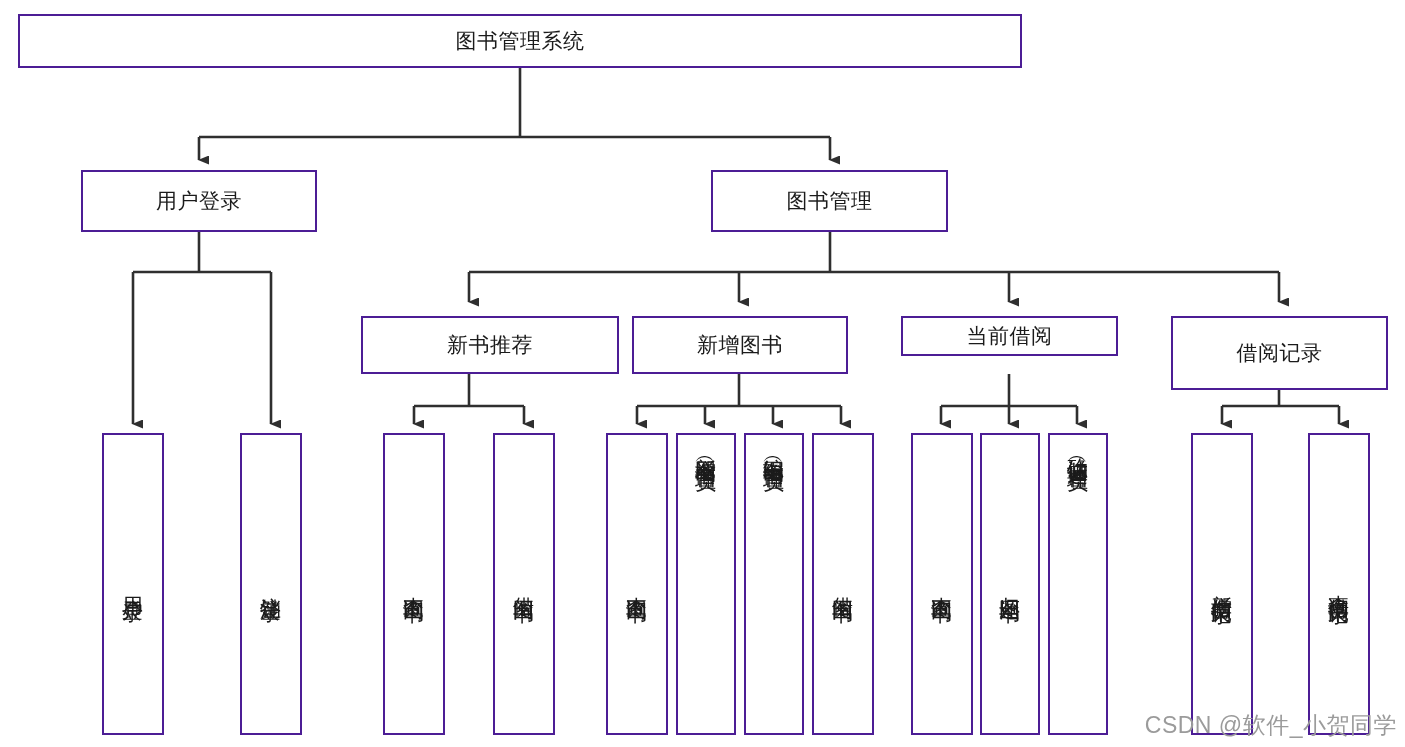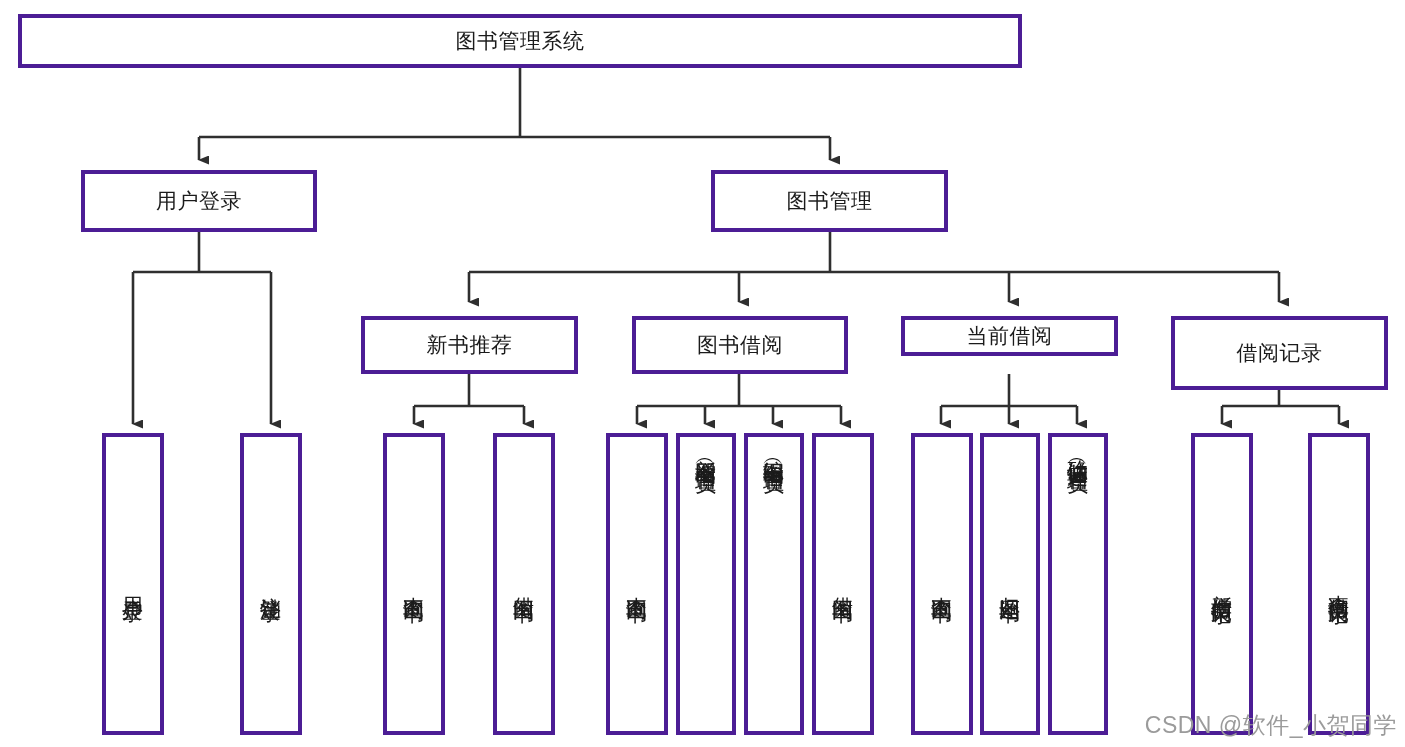--- a/index.html
+++ b/index.html
@@ -26,21 +26,21 @@
     left: 0;
     top: 0;
     width: 1405px;
     height: 747px;
     pointer-events: none;
   }
   .node {
     position: absolute;
     box-sizing: border-box;
     background: #ffffff;
-    border: 4px solid #4c1d95;
+    border: 2px solid #4c1d95;
     display: flex;
     align-items: center;
     justify-content: center;
     color: #1b1b1b;
   }
   .node .label {
     font-size: 21px;
     line-height: 1.12;
     letter-spacing: 0.5px;
     white-space: nowrap;
@@ -135,26 +135,26 @@
   </div>
 
   <div class="node" style="left:81px; top:170px; width:236px; height:62px;">
     <span class="label">用户登录</span>
   </div>
 
   <div class="node" style="left:711px; top:170px; width:237px; height:62px;">
     <span class="label">图书管理</span>
   </div>
 
-  <div class="node" style="left:361px; top:316px; width:217px; height:58px;">
+  <div class="node" style="left:361px; top:316px; width:258px; height:58px;">
     <span class="label">新书推荐</span>
   </div>
 
   <div class="node" style="left:632px; top:316px; width:216px; height:58px;">
-    <span class="label">图书借阅</span>
+    <span class="label">新增图书</span>
   </div>
 
   <div class="node" style="left:901px; top:316px; width:217px; height:40px;">
     <span class="label">当前借阅</span>
   </div>
 
   <div class="node" style="left:1171px; top:316px; width:217px; height:74px;">
     <span class="label">借阅记录</span>
   </div>
 

